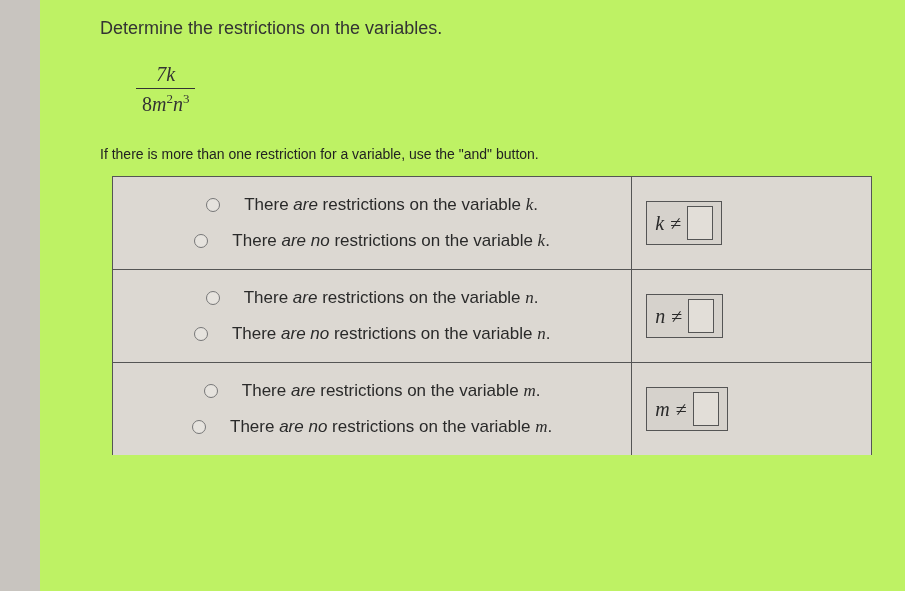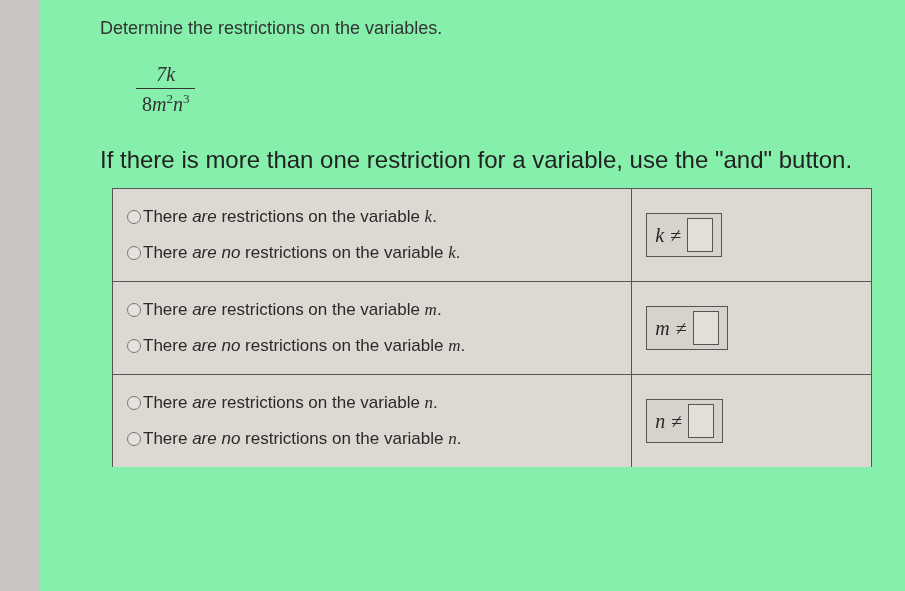--- a/index.html
+++ b/index.html
@@ -13,21 +13,21 @@
     color: #2a2a2a;
     position: relative;
     overflow: hidden;
   }
   .sheet {
     position: absolute;
     left: 40px;
     top: 0;
     width: 865px;
     height: 591px;
-    background: #86efac;
+    background: #bef264;
     padding: 18px 24px 0 60px;
   }
   .prompt {
     font-size: 18px;
     color: #333;
     margin-bottom: 22px;
   }
   .fraction {
     display: inline-block;
     text-align: center;
@@ -41,21 +41,21 @@
     display: block;
     padding: 2px 14px;
     border-bottom: 1.5px solid #333;
   }
   .fraction .den {
     display: block;
     padding: 4px 6px 0 6px;
   }
   sup { font-size: 0.65em; vertical-align: super; line-height: 0; }
   .instructions {
-    font-size: 24px;
+    font-size: 14px;
     margin-bottom: 14px;
     color: #222;
   }
   table.restrictions {
     border-collapse: collapse;
     width: 760px;
     margin-left: 12px;
   }
   table.restrictions td {
     border: 1.5px solid #555;
@@ -64,23 +64,24 @@
     background: #dcd8d2;
   }
   table.restrictions tr:last-child td {
     border-bottom: none;
   }
   td.choices { width: 520px; }
   td.valcell { width: 240px; text-align: left; padding-left: 50px;}
   .choice-row {
     display: flex;
     align-items: center;
-    gap: 2px;
+    gap: 24px;
     padding: 8px 0;
     font-size: 17px;
+    justify-content: center;
   }
   .radio {
     width: 14px;
     height: 14px;
     border: 1.5px solid #777;
     border-radius: 50%;
     background: #e6e3de;
     flex-shrink: 0;
   }
   .choice-text em { font-style: italic; }
@@ -149,58 +150,58 @@
           <input class="valinput" value="" style="">
         </span>
       </td>
     </tr>
 
     <tr>
       <td class="choices">
         <div class="choice-row">
           <span class="radio"></span>
           <span class="choice-text">
+            <span>There </span><em>are</em><span> restrictions on the variable </span><span class="varname">n</span><span>.</span>
+          </span>
+        </div>
+        <div class="choice-row">
+          <span class="radio"></span>
+          <span class="choice-text">
+            <span>There </span><em>are no</em><span> restrictions on the variable </span><span class="varname">n</span><span>.</span>
+          </span>
+        </div>
+      </td>
+      <td class="valcell">
+        <span class="eqbox">
+          <span class="ital">n</span>
+          <span>≠</span>
+          <input class="valinput" value="" style="">
+        </span>
+      </td>
+    </tr>
+
+    <tr>
+      <td class="choices">
+        <div class="choice-row">
+          <span class="radio"></span>
+          <span class="choice-text">
             <span>There </span><em>are</em><span> restrictions on the variable </span><span class="varname">m</span><span>.</span>
           </span>
         </div>
         <div class="choice-row">
           <span class="radio"></span>
           <span class="choice-text">
             <span>There </span><em>are no</em><span> restrictions on the variable </span><span class="varname">m</span><span>.</span>
           </span>
         </div>
       </td>
       <td class="valcell">
         <span class="eqbox">
           <span class="ital">m</span>
           <span>≠</span>
           <input class="valinput" value="" style="">
         </span>
       </td>
     </tr>
-
-    <tr>
-      <td class="choices">
-        <div class="choice-row">
-          <span class="radio"></span>
-          <span class="choice-text">
-            <span>There </span><em>are</em><span> restrictions on the variable </span><span class="varname">n</span><span>.</span>
-          </span>
-        </div>
-        <div class="choice-row">
-          <span class="radio"></span>
-          <span class="choice-text">
-            <span>There </span><em>are no</em><span> restrictions on the variable </span><span class="varname">n</span><span>.</span>
-          </span>
-        </div>
-      </td>
-      <td class="valcell">
-        <span class="eqbox">
-          <span class="ital">n</span>
-          <span>≠</span>
-          <input class="valinput" value="" style="">
-        </span>
-      </td>
-    </tr>
   </tbody>
     </table>
 
 </div>
 
 </body></html>

